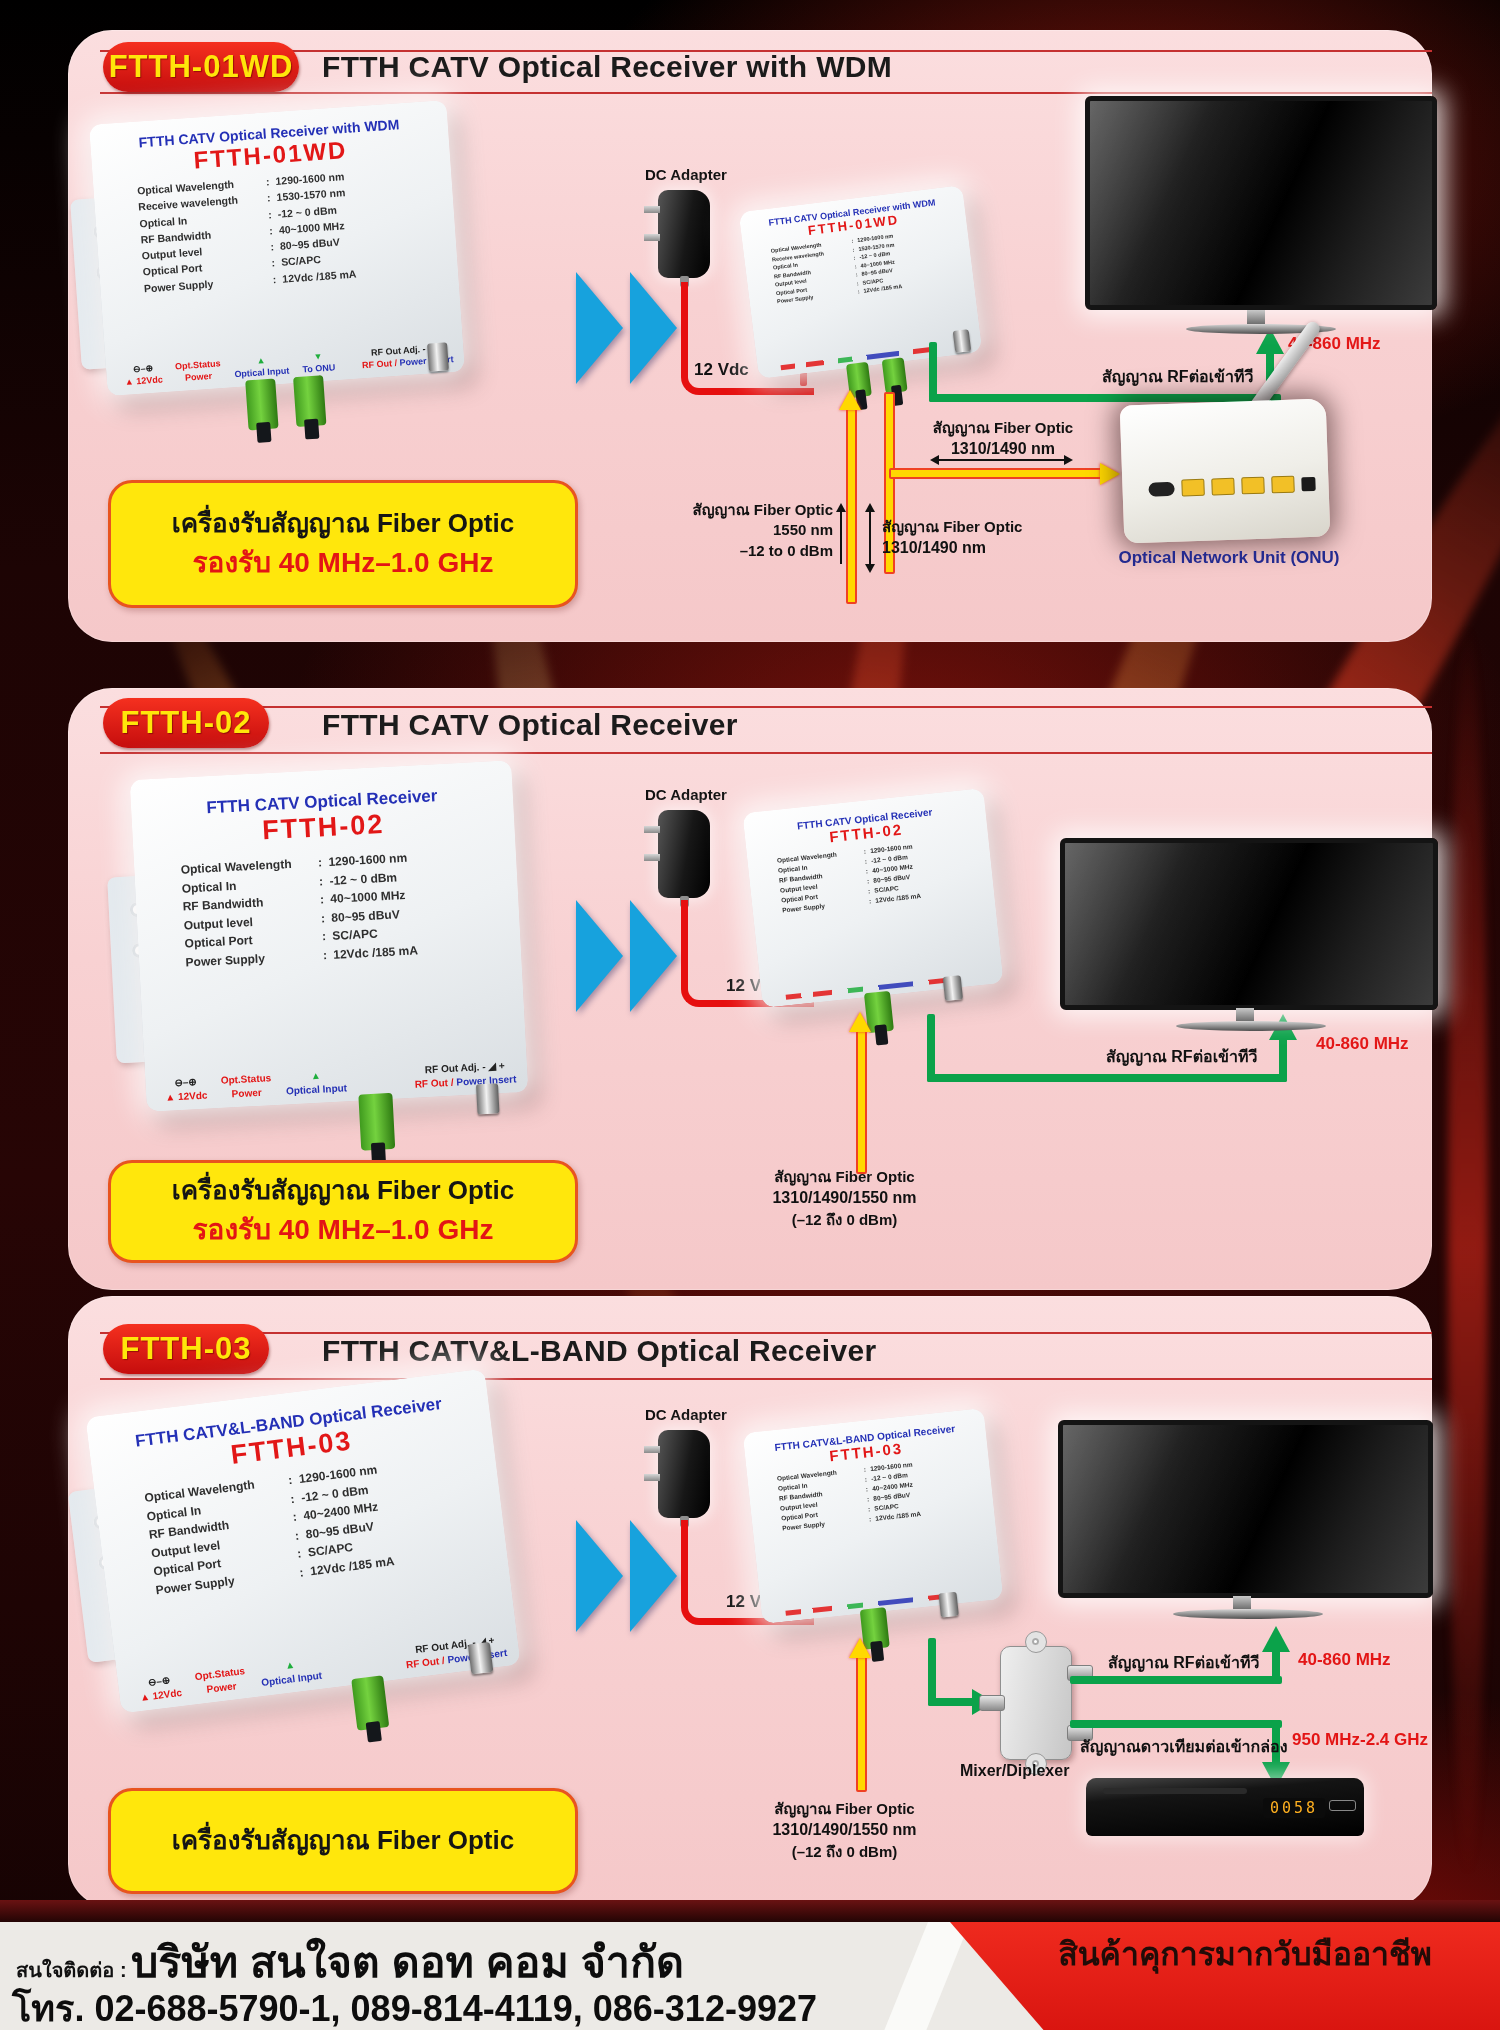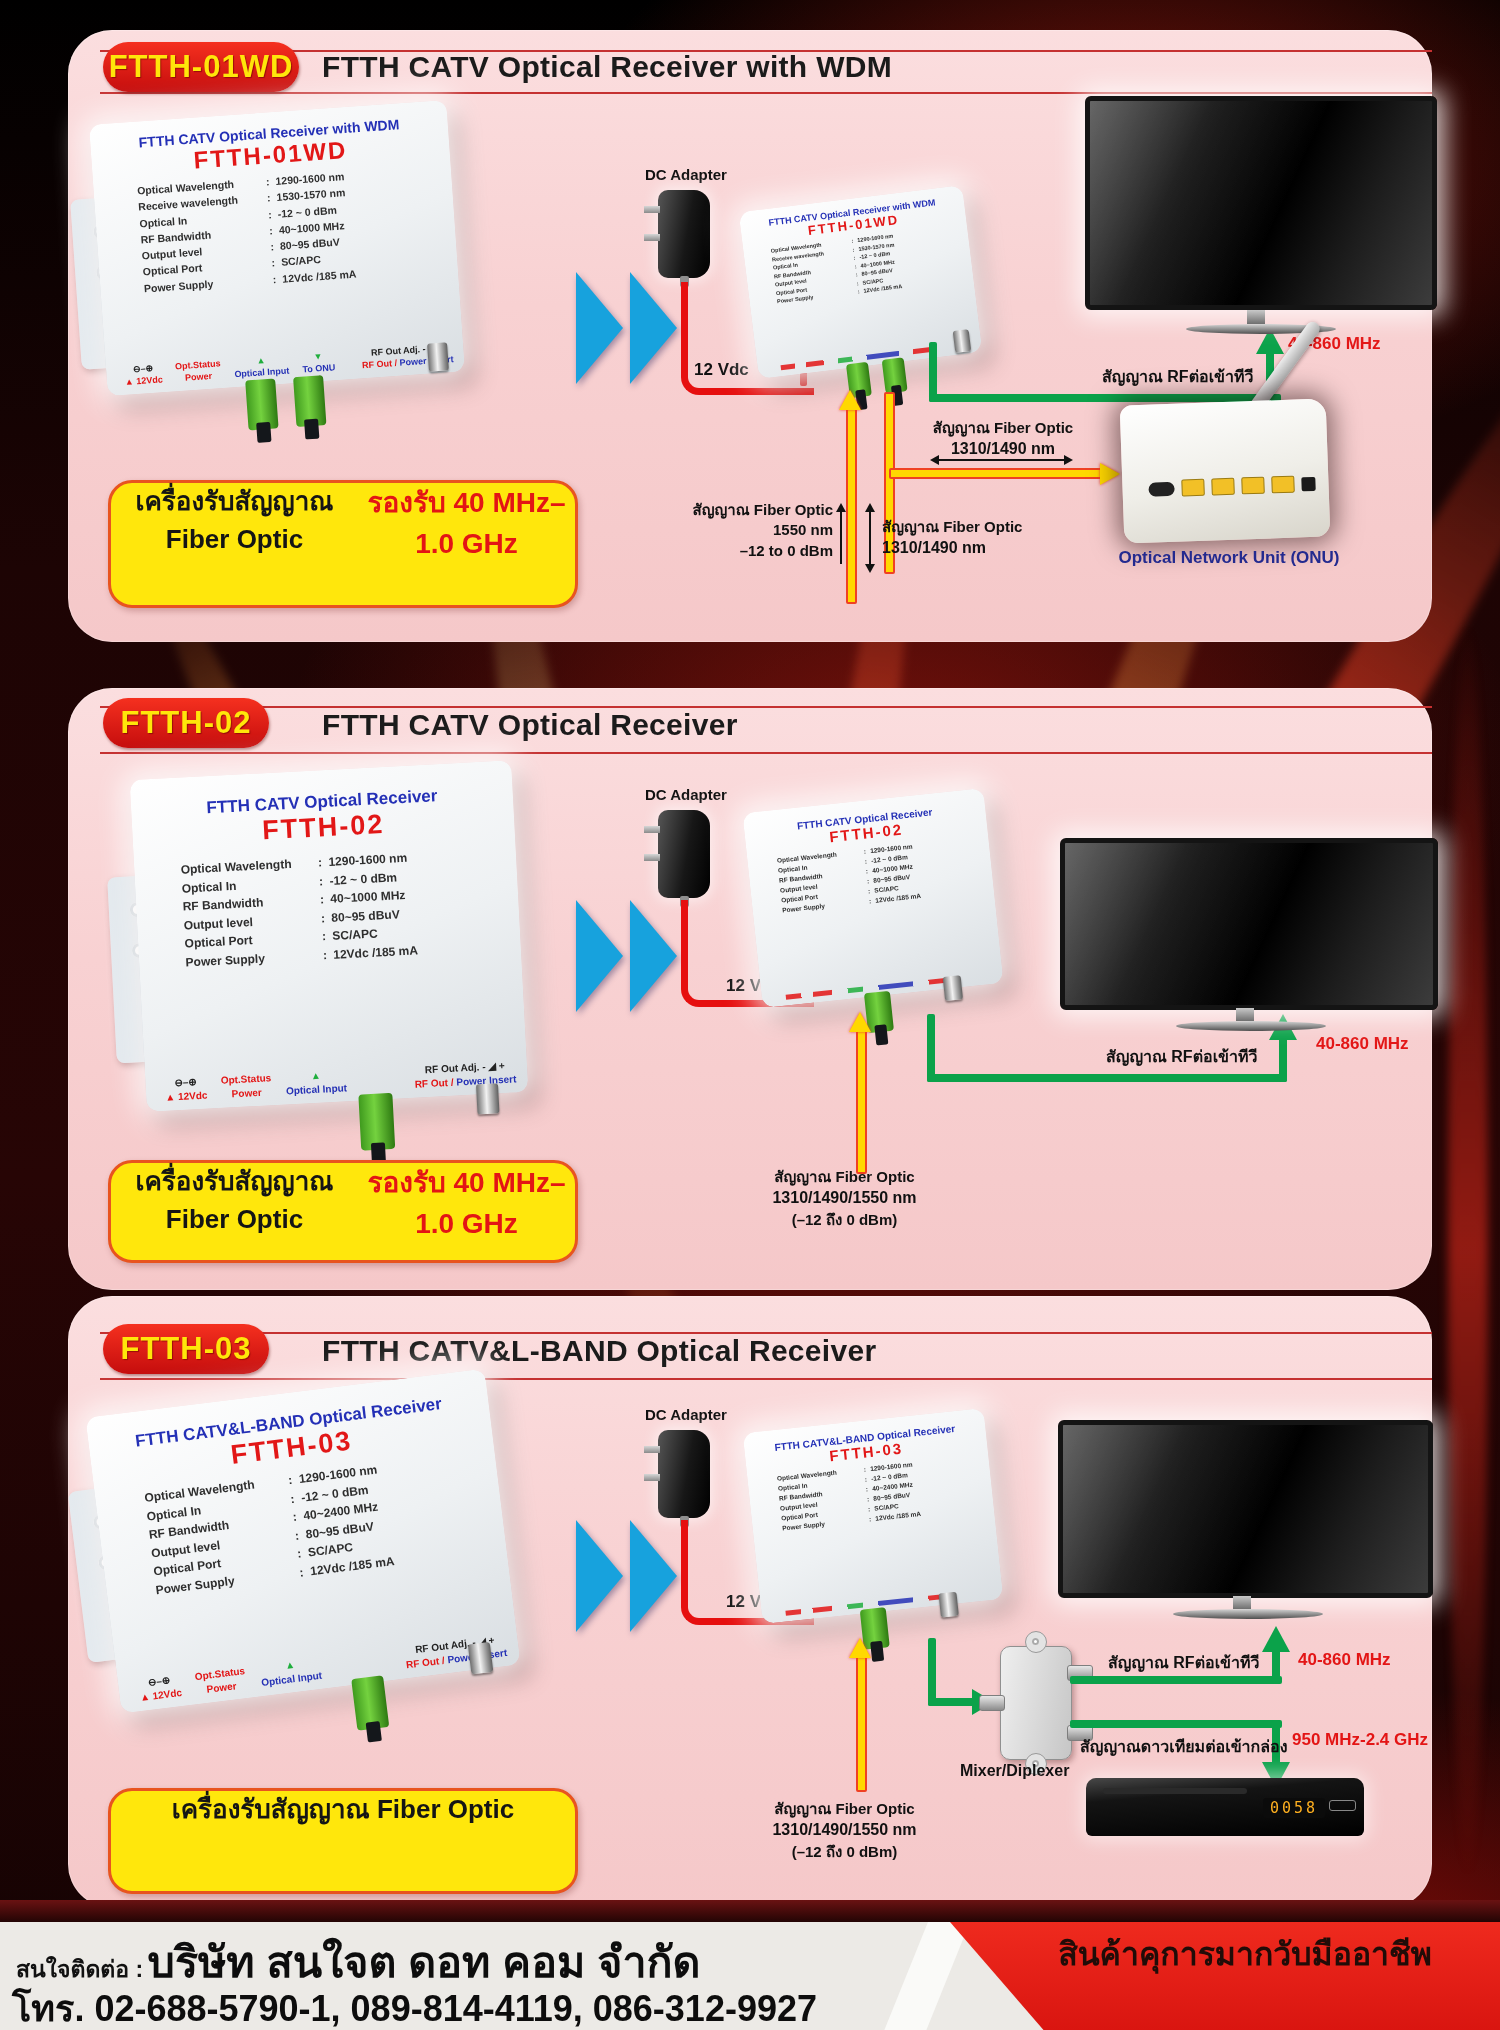--- a/index.html
+++ b/index.html
@@ -40,21 +40,21 @@
   .sv{flex:0 0 45%;}
   .leds{position:absolute;bottom:7px;left:5%;right:3%;display:flex;gap:4%;align-items:flex-end;font-weight:700;}
   .lcol{display:flex;flex-direction:column;align-items:center;gap:1px;line-height:1.25;}
   .t-red{color:#e31515;}.t-blue{color:#2531b5;}.t-grn{color:#1fae3d;}.t-blk{color:#222;}
   .mini-leds{position:absolute;bottom:6px;left:10%;width:80%;height:5px;opacity:.85;
     background:linear-gradient(90deg,#e31515 0 8%,transparent 8% 14%,#e31515 14% 24%,transparent 24% 32%,#1fae3d 32% 40%,transparent 40% 48%,#2531b5 48% 66%,transparent 66% 74%,#e31515 74% 84%,transparent 84%);}
   .sc-conn{position:absolute;background:linear-gradient(90deg,#3f9a1e,#74d23f 45%,#2e7a12);border-radius:4px;}
   .sc-conn::after{content:"";position:absolute;left:28%;bottom:-13px;width:44%;height:20px;background:#14171b;border-radius:2px;}
   .f-conn{position:absolute;background:linear-gradient(90deg,#6e6e6e,#f2f2f2 45%,#5f5f5f);border-radius:3px;box-shadow:0 2px 2px rgba(0,0,0,.4);}
   
-  .ybox{position:absolute;background:#ffe70c;border:3px solid #e8541f;border-radius:24px;display:flex;flex-direction:row;justify-content:center;box-shadow:2px 3px 6px rgba(90,10,10,.25);}
+  .ybox{position:absolute;background:#ffe70c;border:3px solid #e8541f;border-radius:24px;display:flex;flex-direction:column;justify-content:center;box-shadow:2px 3px 6px rgba(90,10,10,.25);}
   .ybox div{text-align:center;font-weight:800;line-height:1.45;}
   
   .chev{position:absolute;width:0;height:0;border-top:56px solid transparent;border-bottom:56px solid transparent;border-left:47px solid #17a2dd;filter:drop-shadow(2px 3px 3px rgba(0,0,70,.35));}
   
   .adapter{position:absolute;background:linear-gradient(100deg,#565656 0%,#171717 55%,#000 100%);border-radius:10px 16px 16px 10px;box-shadow:0 0 14px 3px rgba(255,255,255,.6);}
   .prong{position:absolute;width:16px;height:7px;background:linear-gradient(#d6d6d6,#8a8a8a);left:-14px;}
   .adapter::after{content:"";position:absolute;left:42%;bottom:-9px;width:9px;height:11px;background:#8f8f8f;border-radius:2px;}
   
   .elbow-red{position:absolute;border-left:7px solid #e60f0f;border-bottom:7px solid #e60f0f;border-bottom-left-radius:18px;}
   .seg-red{position:absolute;background:#e60f0f;border-radius:2px;}
@@ -621,19 +621,19 @@
 
   <i class="tv-screen" style="left:1058px;top:1420px;width:365px;height:168px;"></i>
   <i class="tv-neck" style="left:1233px;top:1596px;width:18px;height:13px;"></i>
   <i class="tv-base" style="left:1173px;top:1609px;width:150px;height:10px;"></i>
 
   <div class="f-dark"></div>
   <div class="f-gray"></div>
   <div class="f-white-cut"></div>
   <div class="f-red"></div>
   <div class="abs" style="left:16px;top:1928px;white-space:nowrap;">
-    <span style="font-size:23px;font-weight:600;color:#111;">สนใจติดต่อ :</span>
+    <span style="font-size:20px;font-weight:600;color:#111;">สนใจติดต่อ :</span>
     <span style="font-size:43px;font-weight:700;color:#0d0d0d;">บริษัท สนใจต ดอท คอม จำกัด</span>
   </div>
   <div class="abs" style="left:12px;top:1980px;font-size:36px;font-weight:600;color:#0d0d0d;white-space:nowrap;">โทร. 02-688-5790-1, 089-814-4119, 086-312-9927</div>
   <div class="abs ctr" style="left:1000px;top:1928px;width:490px;font-size:32px;font-weight:800;color:#210c08;">สินค้าคุการมากวับมืออาชีพ</div>
 
 </div>
 
 </body></html>

